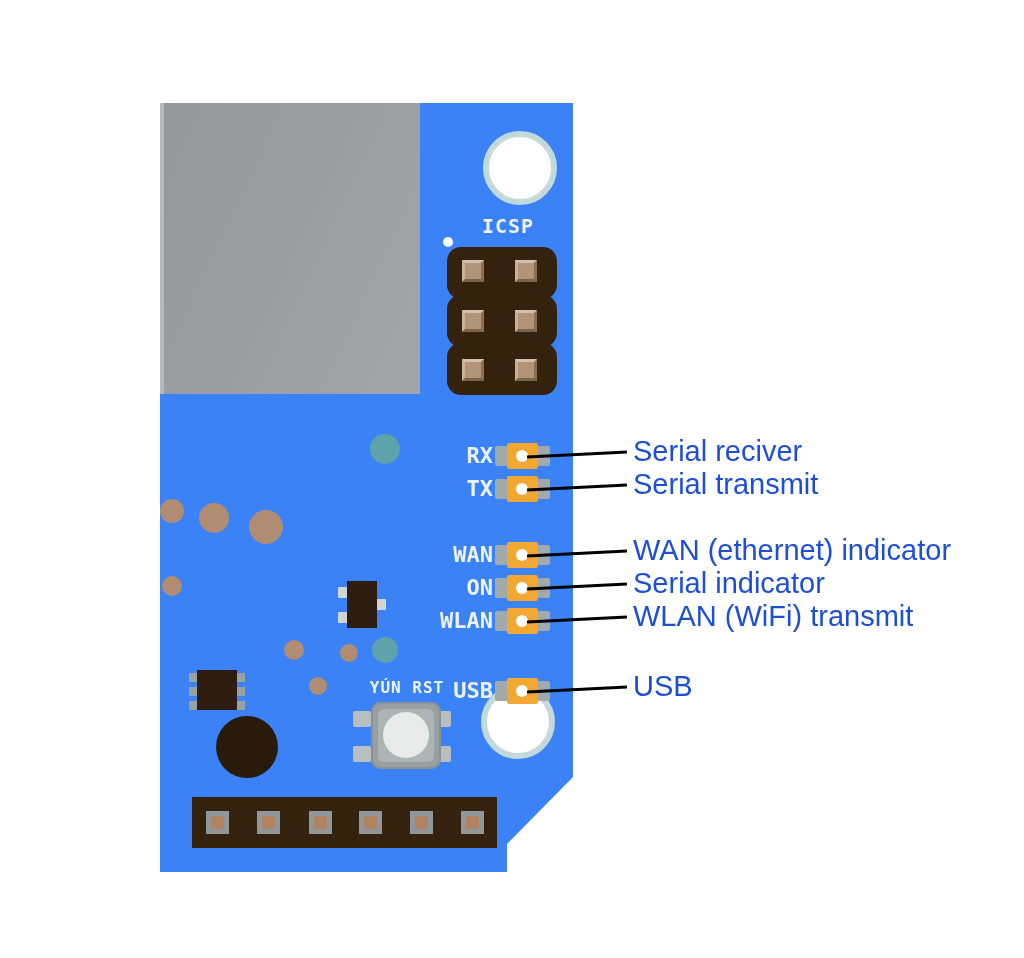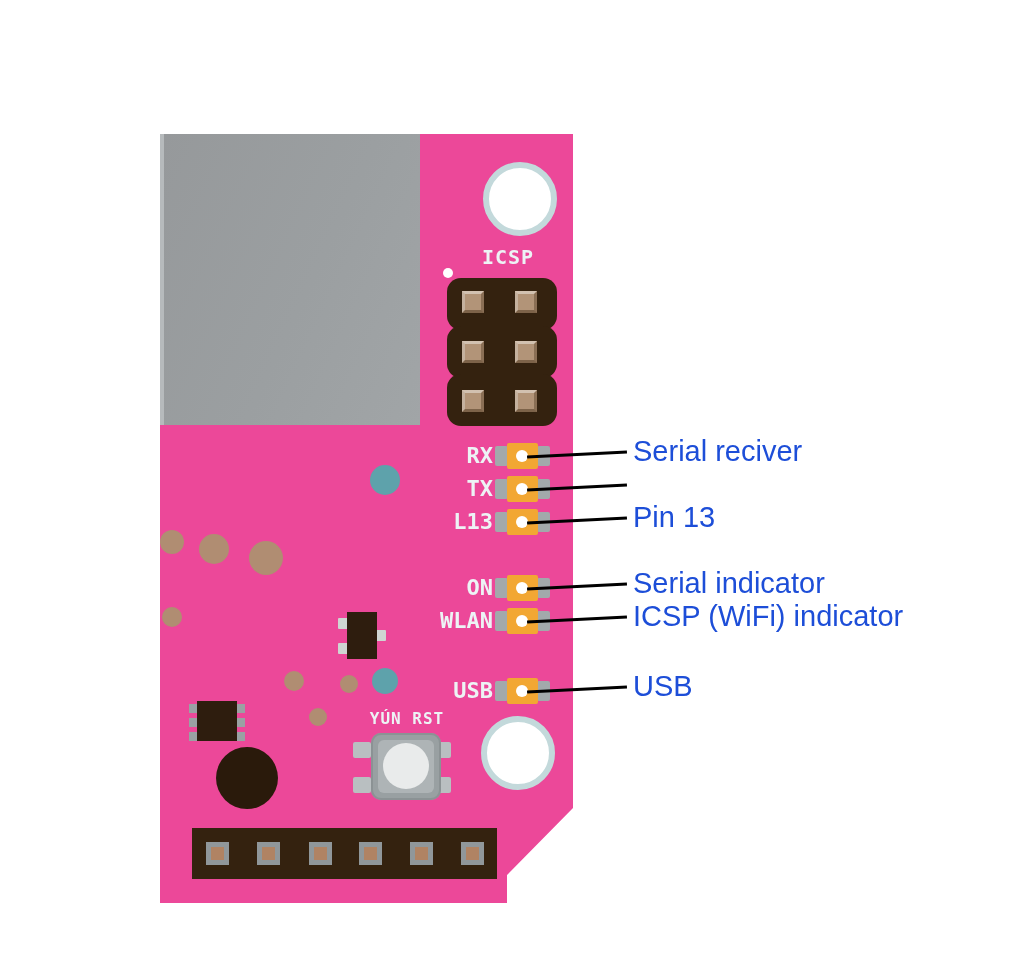--- a/index.html
+++ b/index.html
@@ -1,21 +1,21 @@
 <!DOCTYPE html>
 <html><head>
 <meta charset="utf-8">
 <style>
   html,body{margin:0;padding:0;background:#ffffff;}
   .canvas{position:relative;width:1024px;height:958px;background:#ffffff;overflow:hidden;
           font-family:"Liberation Sans",sans-serif;}
 
   
-  .board{position:absolute;left:160px;top:103px;width:413px;height:769px;background:#ec4899;
-         clip-path:polygon(0 0,100% 0,100% 674px,347px 741px,347px 100%,0 100%);margin-top:31px;}
+  .board{position:absolute;left:160px;top:103px;width:413px;height:769px;background:#3b82f6;
+         clip-path:polygon(0 0,100% 0,100% 674px,347px 741px,347px 100%,0 100%);}
 
   .shield{position:absolute;left:0;top:0;width:260px;height:291px;box-sizing:border-box;
           background:linear-gradient(115deg,#96999b 0%,#9b9fa1 55%,#a1a5a7 100%);
           border-left:4px solid #b6babc;}
 
   .hole{position:absolute;width:74px;height:74px;box-sizing:border-box;border-radius:50%;
         background:#ffffff;border:6px solid #c3d9db;}
   .hole-top{left:323px;top:28px;}
   .hole-bottom{left:321px;top:582px;}
 
@@ -153,34 +153,35 @@
 
   <div class="led-row" style="top:472px">
     <span class="chip-label silk">TX</span>
     <div class="led-chip">
       <div class="led-cap left"></div>
       <div class="led-cap right"></div>
       <div class="led-body"></div>
       <div class="led-dot"></div>
     </div>
     <div class="callout-line"></div>
-  </div>
-
-  <div class="led-row" style="top:505px">
-    <span class="chip-label silk">L13</span>
-    <div class="led-chip">
-      <div class="led-cap left"></div>
-      <div class="led-cap right"></div>
-      <div class="led-body"></div>
-      <div class="led-dot"></div>
-    </div>
-    <div class="callout-line"></div>
-    <span class="annotation">Pin 13</span>
-  </div>
-
+    <span class="annotation">Serial transmit</span>
+  </div>
+
+
+  <div class="led-row" style="top:538px">
+    <span class="chip-label silk">WAN</span>
+    <div class="led-chip">
+      <div class="led-cap left"></div>
+      <div class="led-cap right"></div>
+      <div class="led-body"></div>
+      <div class="led-dot"></div>
+    </div>
+    <div class="callout-line"></div>
+    <span class="annotation">WAN (ethernet) indicator</span>
+  </div>
 
   <div class="led-row" style="top:571px">
     <span class="chip-label silk">ON</span>
     <div class="led-chip">
       <div class="led-cap left"></div>
       <div class="led-cap right"></div>
       <div class="led-body"></div>
       <div class="led-dot"></div>
     </div>
     <div class="callout-line"></div>
@@ -189,21 +190,21 @@
 
   <div class="led-row" style="top:604px">
     <span class="chip-label silk">WLAN</span>
     <div class="led-chip">
       <div class="led-cap left"></div>
       <div class="led-cap right"></div>
       <div class="led-body"></div>
       <div class="led-dot"></div>
     </div>
     <div class="callout-line"></div>
-    <span class="annotation">ICSP (WiFi) indicator</span>
+    <span class="annotation">WLAN (WiFi) transmit</span>
   </div>
 
   <div class="led-row" style="top:674px">
     <span class="chip-label silk">USB</span>
     <div class="led-chip">
       <div class="led-cap left"></div>
       <div class="led-cap right"></div>
       <div class="led-body"></div>
       <div class="led-dot"></div>
     </div>

